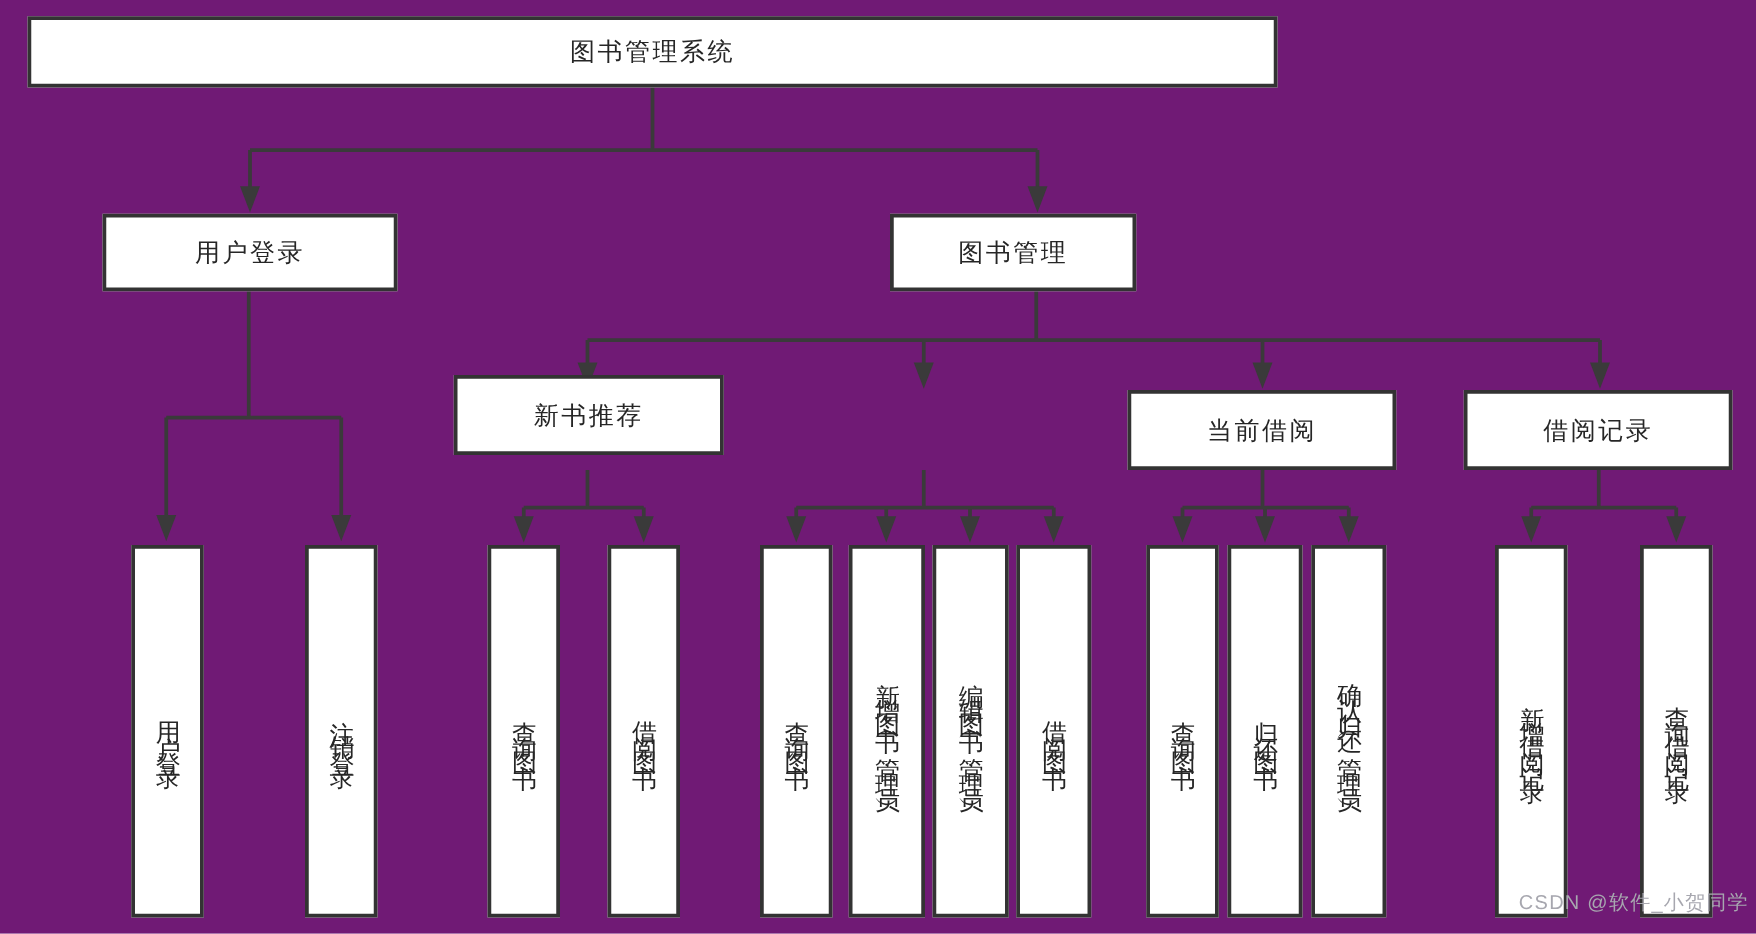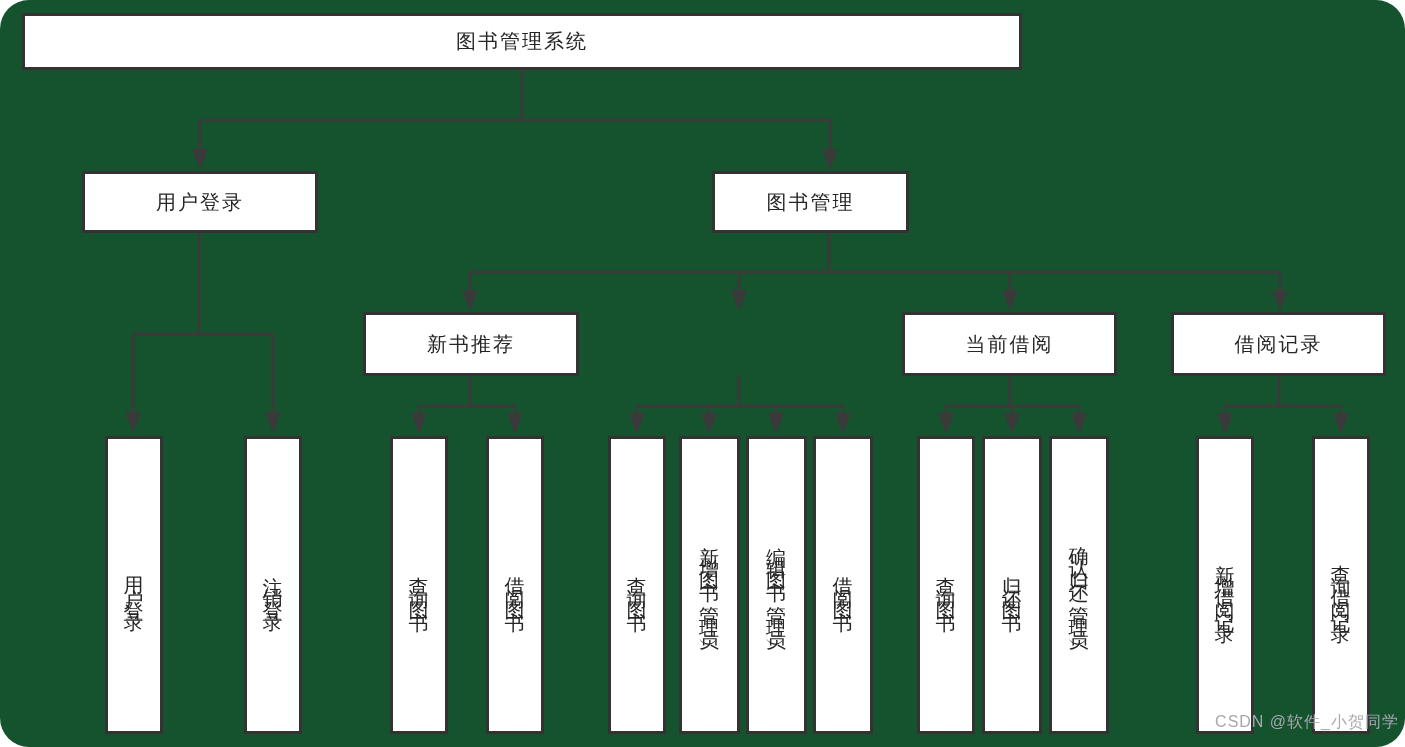--- a/index.html
+++ b/index.html
@@ -1,23 +1,22 @@
 <!DOCTYPE html>
 <html><head>
 <meta charset="utf-8">
 <style>
   html,body{margin:0;padding:0;background:#ffffff;}
   .canvas{
     position:relative;
     width:1405px;height:747px;
-    background:#14532d;
+    background:#701a75;
     font-family:"Liberation Sans","DejaVu Sans",sans-serif;
     color:#262626;
     overflow:hidden;
-    border-radius:29px;
   }
   .connectors{position:absolute;left:0;top:0;}
   .box{
     position:absolute;
     box-sizing:border-box;
     border:3px solid #333333;
     background:#ffffff;
     display:flex;
     align-items:center;
     justify-content:center;
@@ -91,21 +90,21 @@
     <span>图书管理系统</span>
   </div>
 
   <div class="box hbox" style="left:82px;top:171px;width:236px;height:62px">
     <span>用户登录</span>
   </div>
   <div class="box hbox" style="left:712px;top:171px;width:197px;height:62px">
     <span>图书管理</span>
   </div>
 
-  <div class="box hbox" style="left:363px;top:312px;width:216px;height:64px">
+  <div class="box hbox" style="left:363px;top:300px;width:216px;height:64px">
     <span>新书推荐</span>
   </div>
   <div class="box hbox" style="left:1171px;top:312px;width:215px;height:64px">
     <span>借阅记录</span>
   </div>
   <div class="box hbox" style="left:902px;top:312px;width:215px;height:64px">
     <span>当前借阅</span>
   </div>
 
   <div class="box vbox" style="left:105px;top:436px;width:58px;height:298px">

